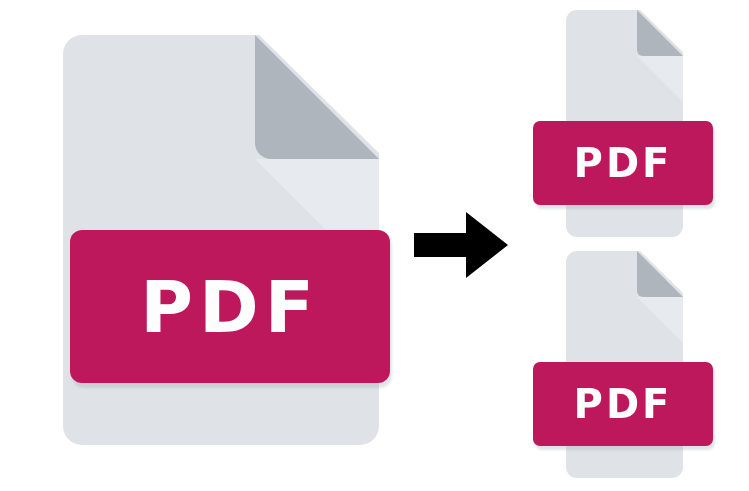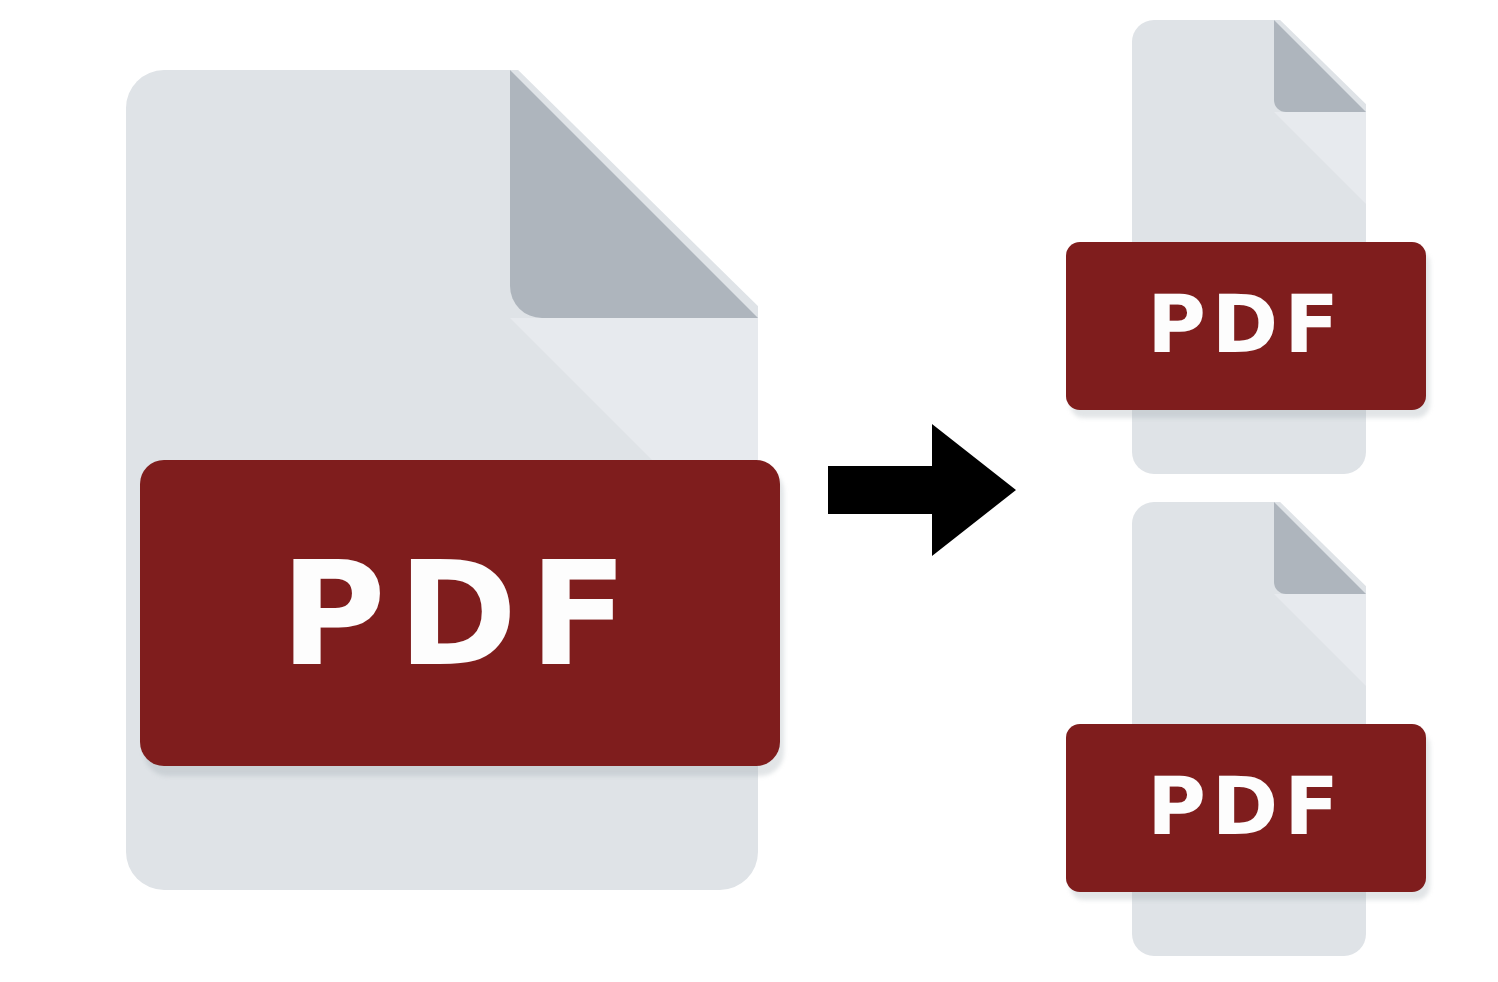--- a/index.html
+++ b/index.html
@@ -57,21 +57,21 @@
 
   
   .banner-shadow {
     position: absolute;
     background: rgba(150,160,170,0.28);
     border-radius: var(--bradius);
     filter: blur(1px);
   }
   .banner {
     position: absolute;
-    background: #7f1d1d;
+    background: #be185d;
     border-radius: var(--bradius);
     display: flex;
     align-items: center;
     justify-content: center;
   }
   .banner-label {
     color: #fdfdfd;
     font-family: "DejaVu Sans", sans-serif;
     font-weight: bold;
     line-height: 1;

